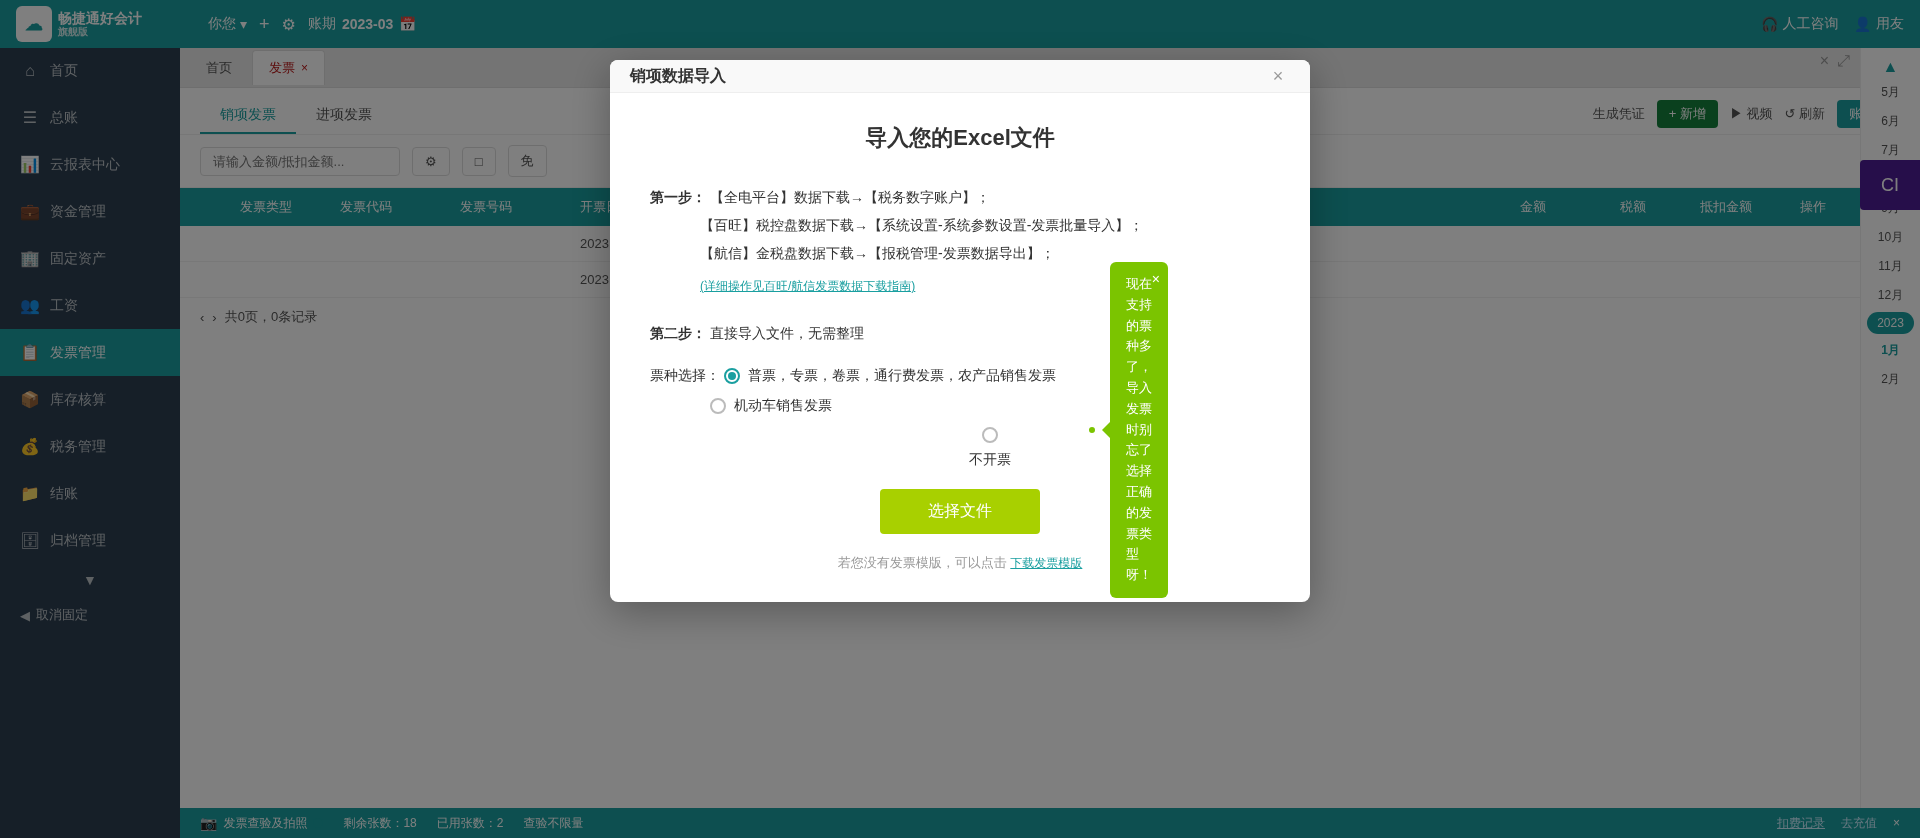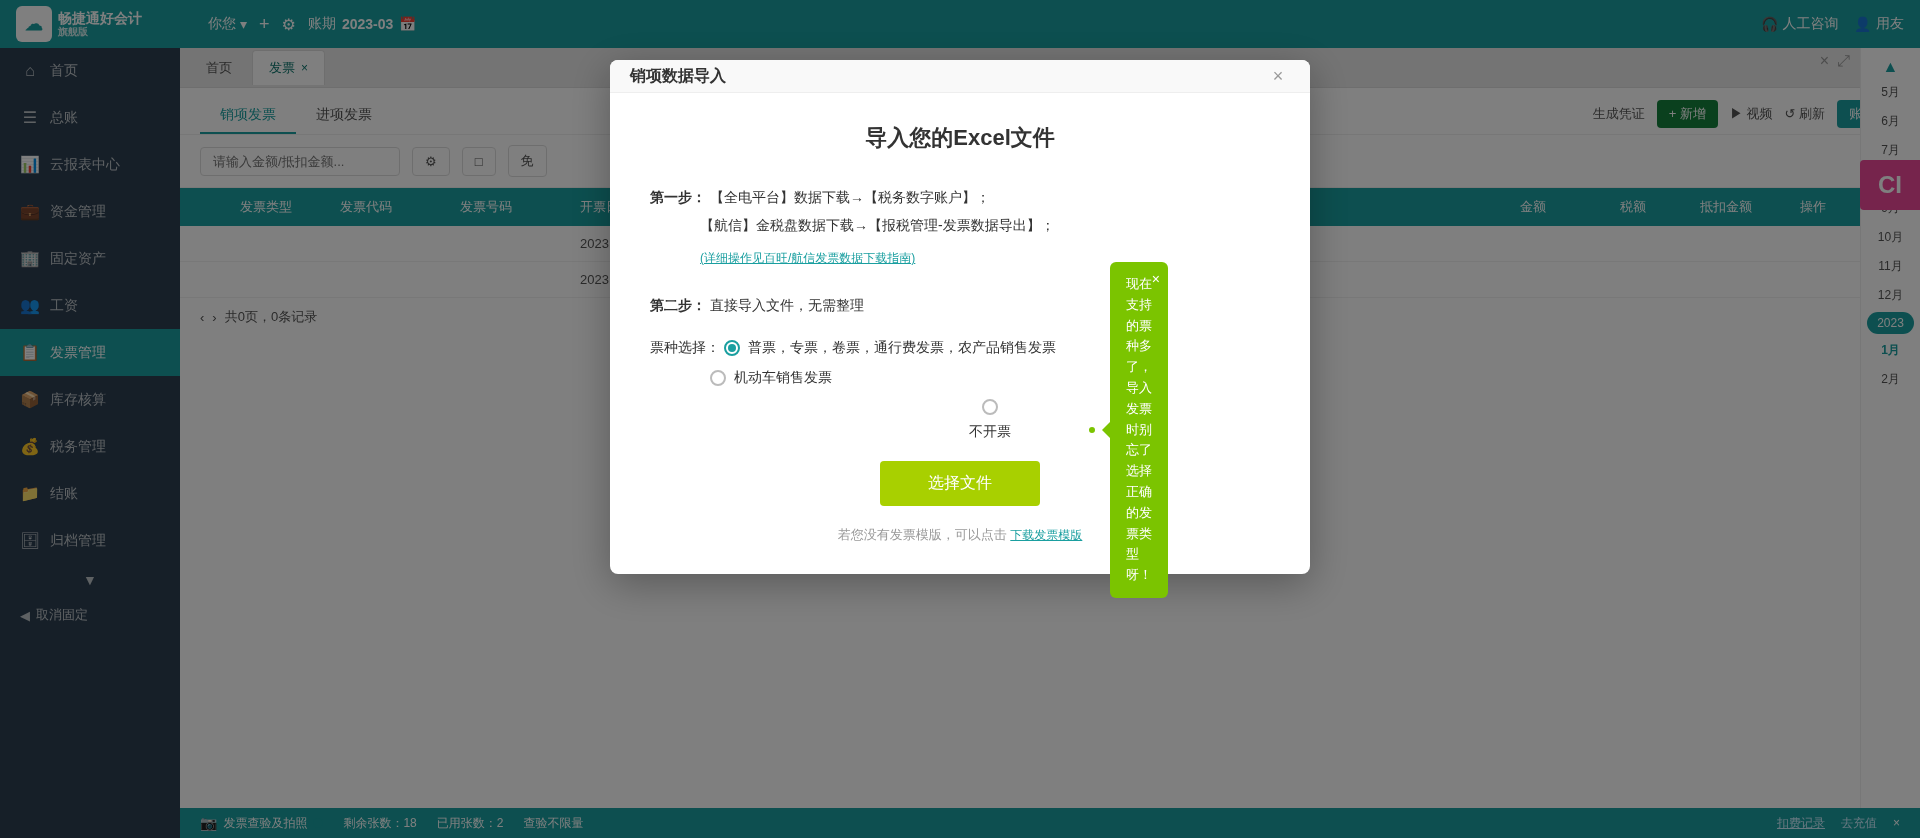--- a/index.html
+++ b/index.html
@@ -114,21 +114,21 @@
     .tab-item {
       padding: 8px 16px;
       cursor: pointer;
       font-size: 13px;
       color: #555;
       border-radius: 4px 4px 0 0;
       display: flex; align-items: center; gap: 6px;
     }
     .tab-item.active {
       background: white;
-      color: #0f766e;
+      color: #b91c1c;
       border-top: 1px solid #ddd;
       border-left: 1px solid #ddd;
       border-right: 1px solid #ddd;
     }
     .tab-close { font-size: 12px; cursor: pointer; }
 
     
     .invoice-page {
       padding: 0;
       flex: 1;
@@ -402,24 +402,24 @@
       color: #555;
       padding: 10px 20px;
     }
 
     .ci-badge {
       position: fixed;
       right: 0;
       top: 160px;
       width: 60px;
       height: 50px;
-      background: #ec4899;
+      background: #4c1d95;
       color: white;
-      font-size: 24px;
-      font-weight: bold;
+      font-size: 18px;
+      font-weight: normal;
       display: flex;
       align-items: center;
       justify-content: center;
       border-radius: 4px 0 0 4px;
       z-index: 50;
     }
   </style>
 </head>
 <body>
 
@@ -645,20 +645,21 @@
       <span class="modal-title">销项数据导入</span>
       <span class="modal-close">×</span>
     </div>
     <div class="modal-body">
       <div class="modal-main-title">导入您的Excel文件</div>
 
       <div class="step-section">
         <span class="step-label">第一步：</span>
         <span class="step-content">【全电平台】数据下载→【税务数字账户】；</span>
         <div class="step-sub">
+          <div>【百旺】税控盘数据下载→【系统设置-系统参数设置-发票批量导入】；</div>
           <div>【航信】金税盘数据下载→【报税管理-发票数据导出】；</div>
           <div style="margin-top:4px;">
             <span class="link-text">(详细操作见百旺/航信发票数据下载指南)</span>
           </div>
         </div>
       </div>
 
       <div class="step-section">
         <span class="step-label">第二步：</span>
         <span class="step-content">直接导入文件，无需整理</span>

